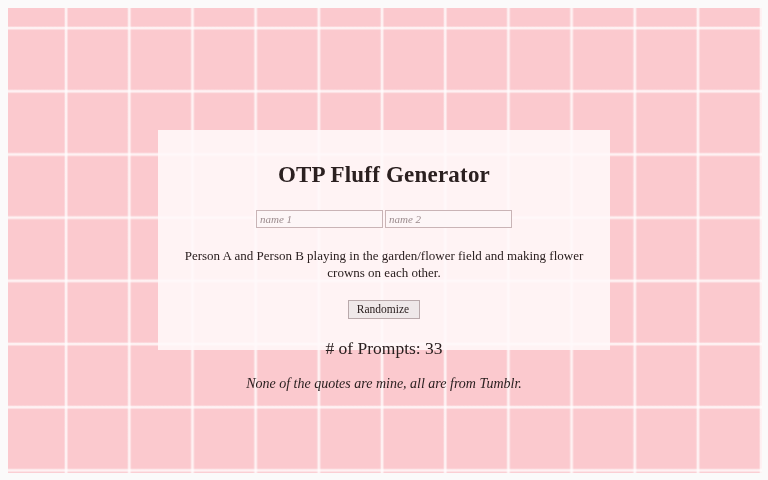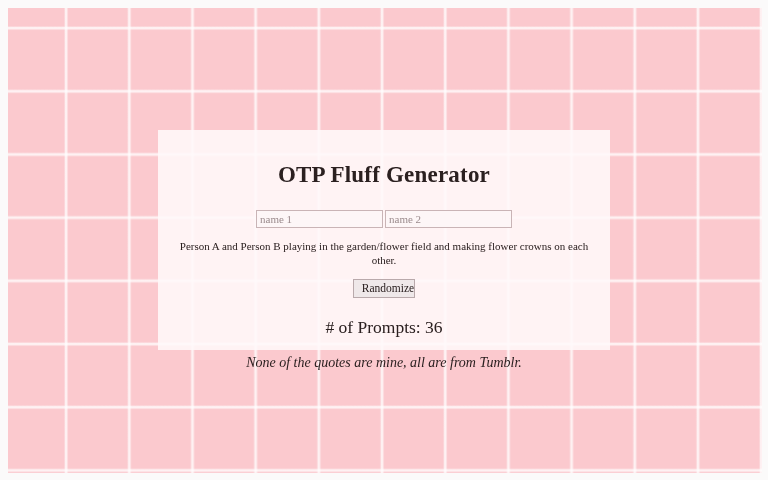--- a/index.html
+++ b/index.html
@@ -84,46 +84,47 @@
     width: 120px;
     height: 14px;
     line-height: 14px;
     padding: 1px 2px 1px 3px;
     margin: 0 1px;
     box-sizing: content-box;
     border: 1px solid #c9b4b6;
     background: #fdf6f7;
     outline: none;
     vertical-align: top;
+    font-style: italic;
   }
   .name-input::placeholder {
     color: #9b8b8d;
     opacity: 1;
   }
 
   .prompt-text {
-    margin: 0;
+    margin: 8px;
     padding: 12px 10px 0 10px;
     font-family: "Liberation Serif", "DejaVu Serif", serif;
-    font-size: 11px;
+    font-size: 13px;
     color: #2b2020;
     line-height: 1.25;
   }
 
   .btn-row {
     padding: 10px 0 0 0;
   }
 
   .randomize-btn {
     font-family: "Liberation Serif", "DejaVu Serif", serif;
     font-size: 11.5px;
     color: #2b2020;
     background: #efe8e9;
     border: 1px solid #b9a9ab;
-    padding: 2px 0 3px 8px;
+    padding: 2px 10px 3px 8px;
     line-height: 1.1;
     cursor: pointer;
     text-align: center;
   }
 
   .count-text {
     margin: 0;
     padding: 20px 0 0 0;
     font-family: "Liberation Serif", "DejaVu Serif", serif;
     font-size: 17.5px;
@@ -156,20 +157,20 @@
         <input class="name-input" type="text" placeholder="name 1" style="">
         <input class="name-input" type="text" placeholder="name 2" style="">
       </div>
 
       <p class="prompt-text">Person A and Person B playing in the garden/flower field and making flower crowns on each other.</p>
 
       <div class="btn-row">
         <button class="randomize-btn">Randomize</button>
       </div>
 
-      <p class="count-text"># of Prompts: 36</p>
+      <p class="count-text"># of Prompts: 33</p>
 
       <p class="footer-note">None of the quotes are mine, all are from Tumblr.</p>
 
     </div>
   </div>
 
 </div>
 
 </body></html>

